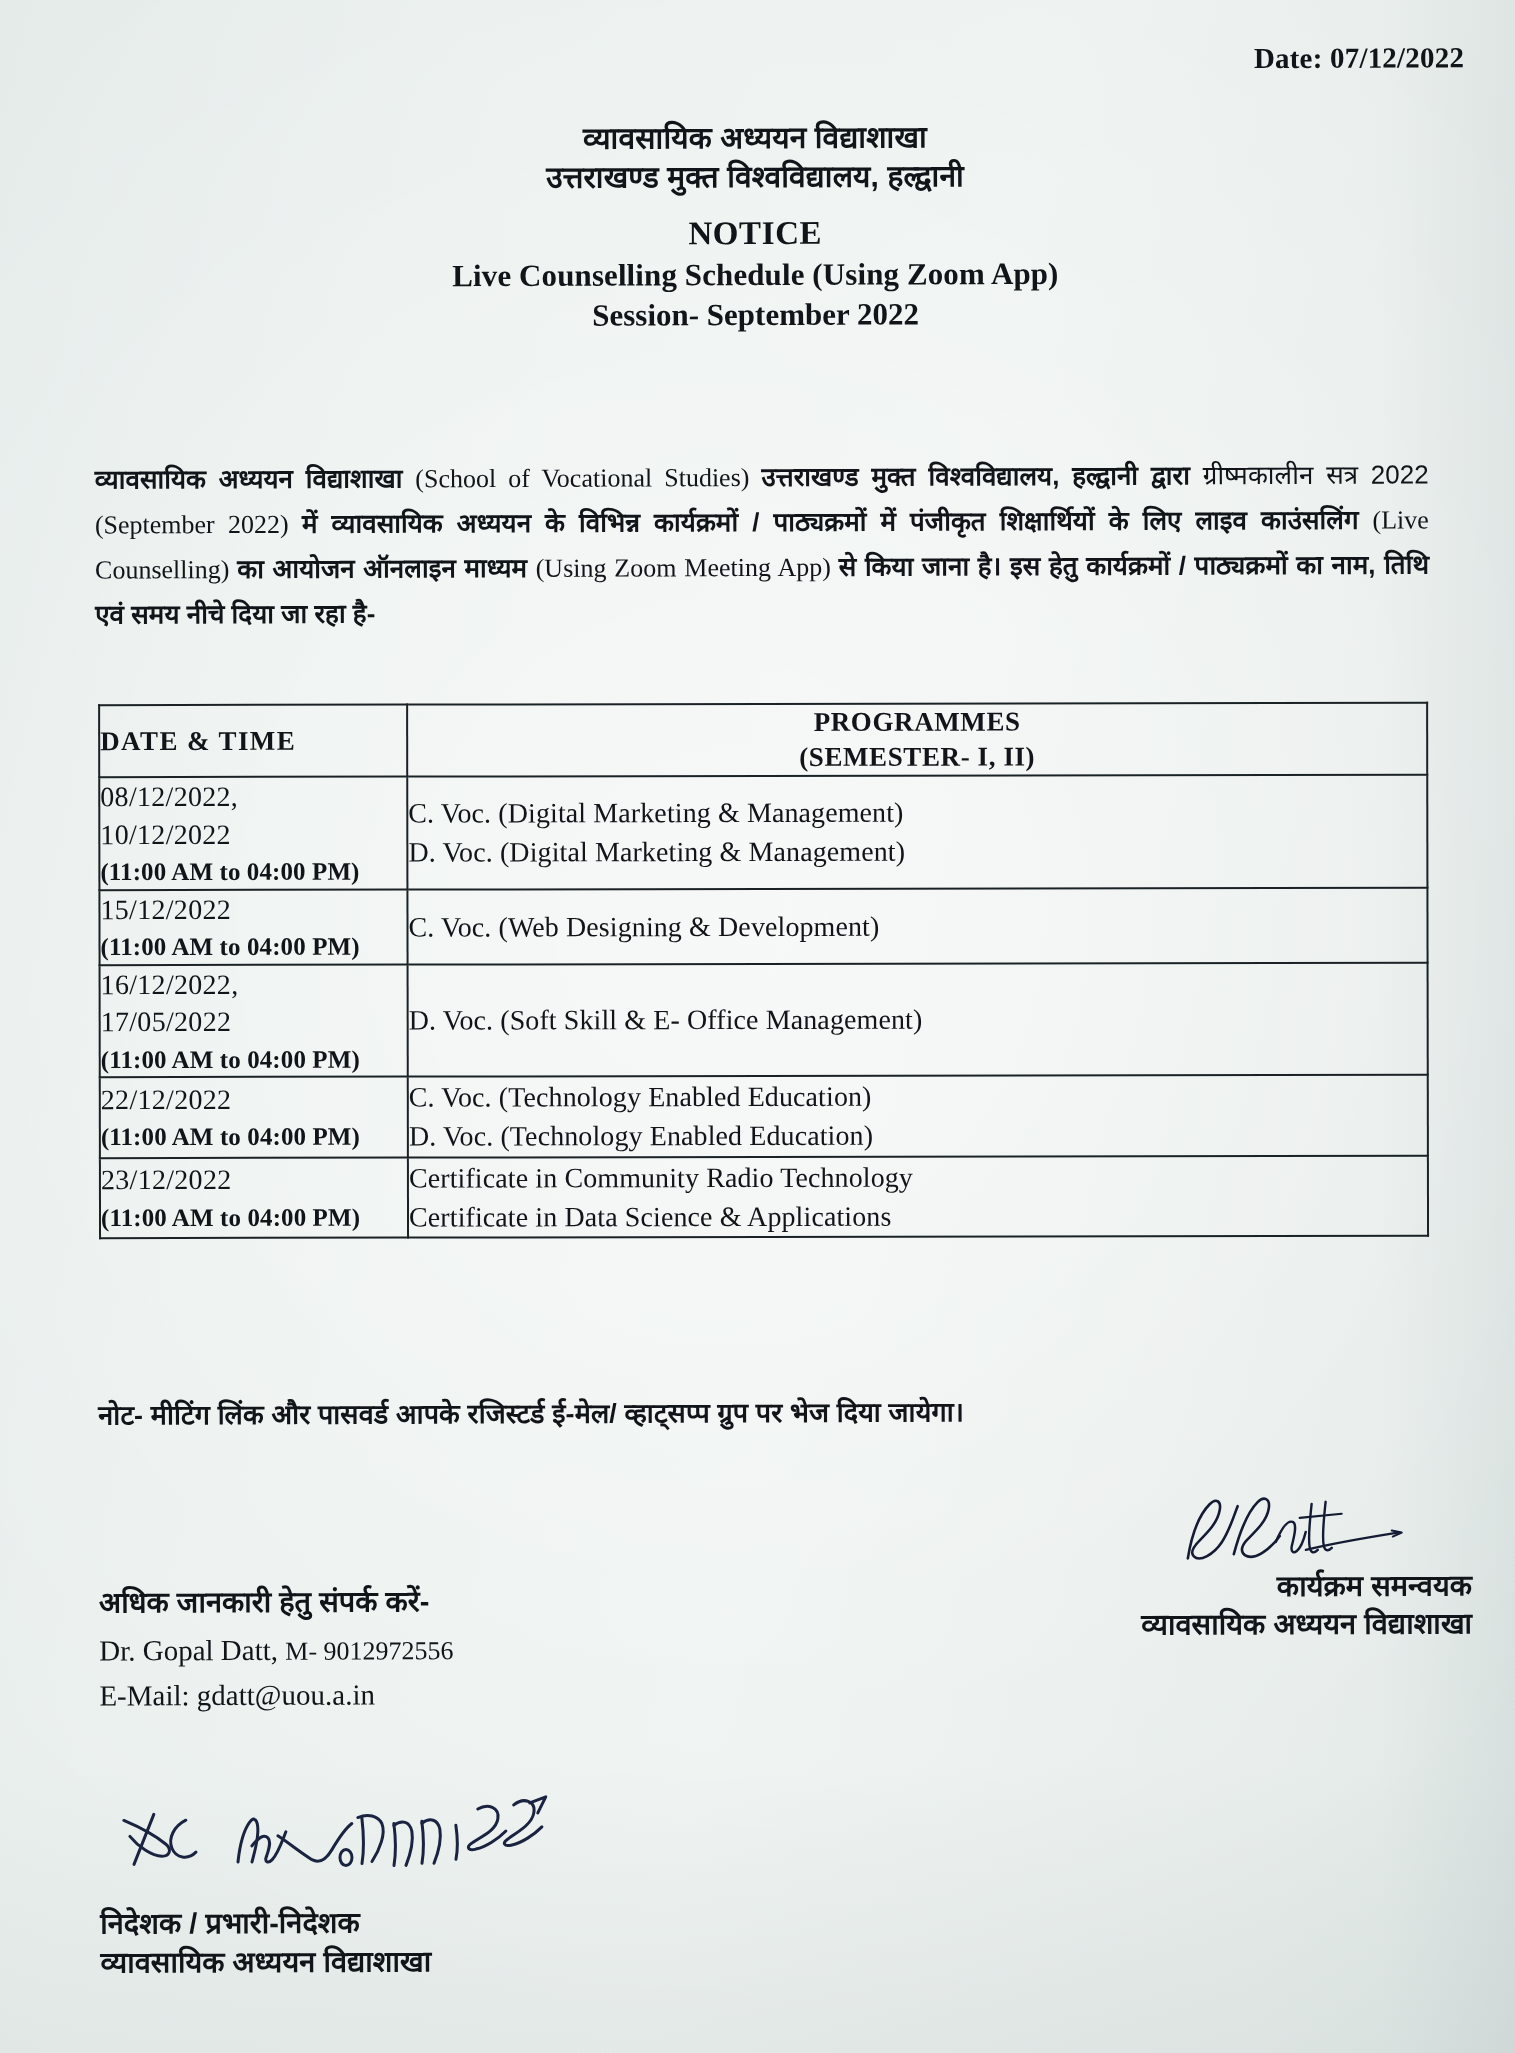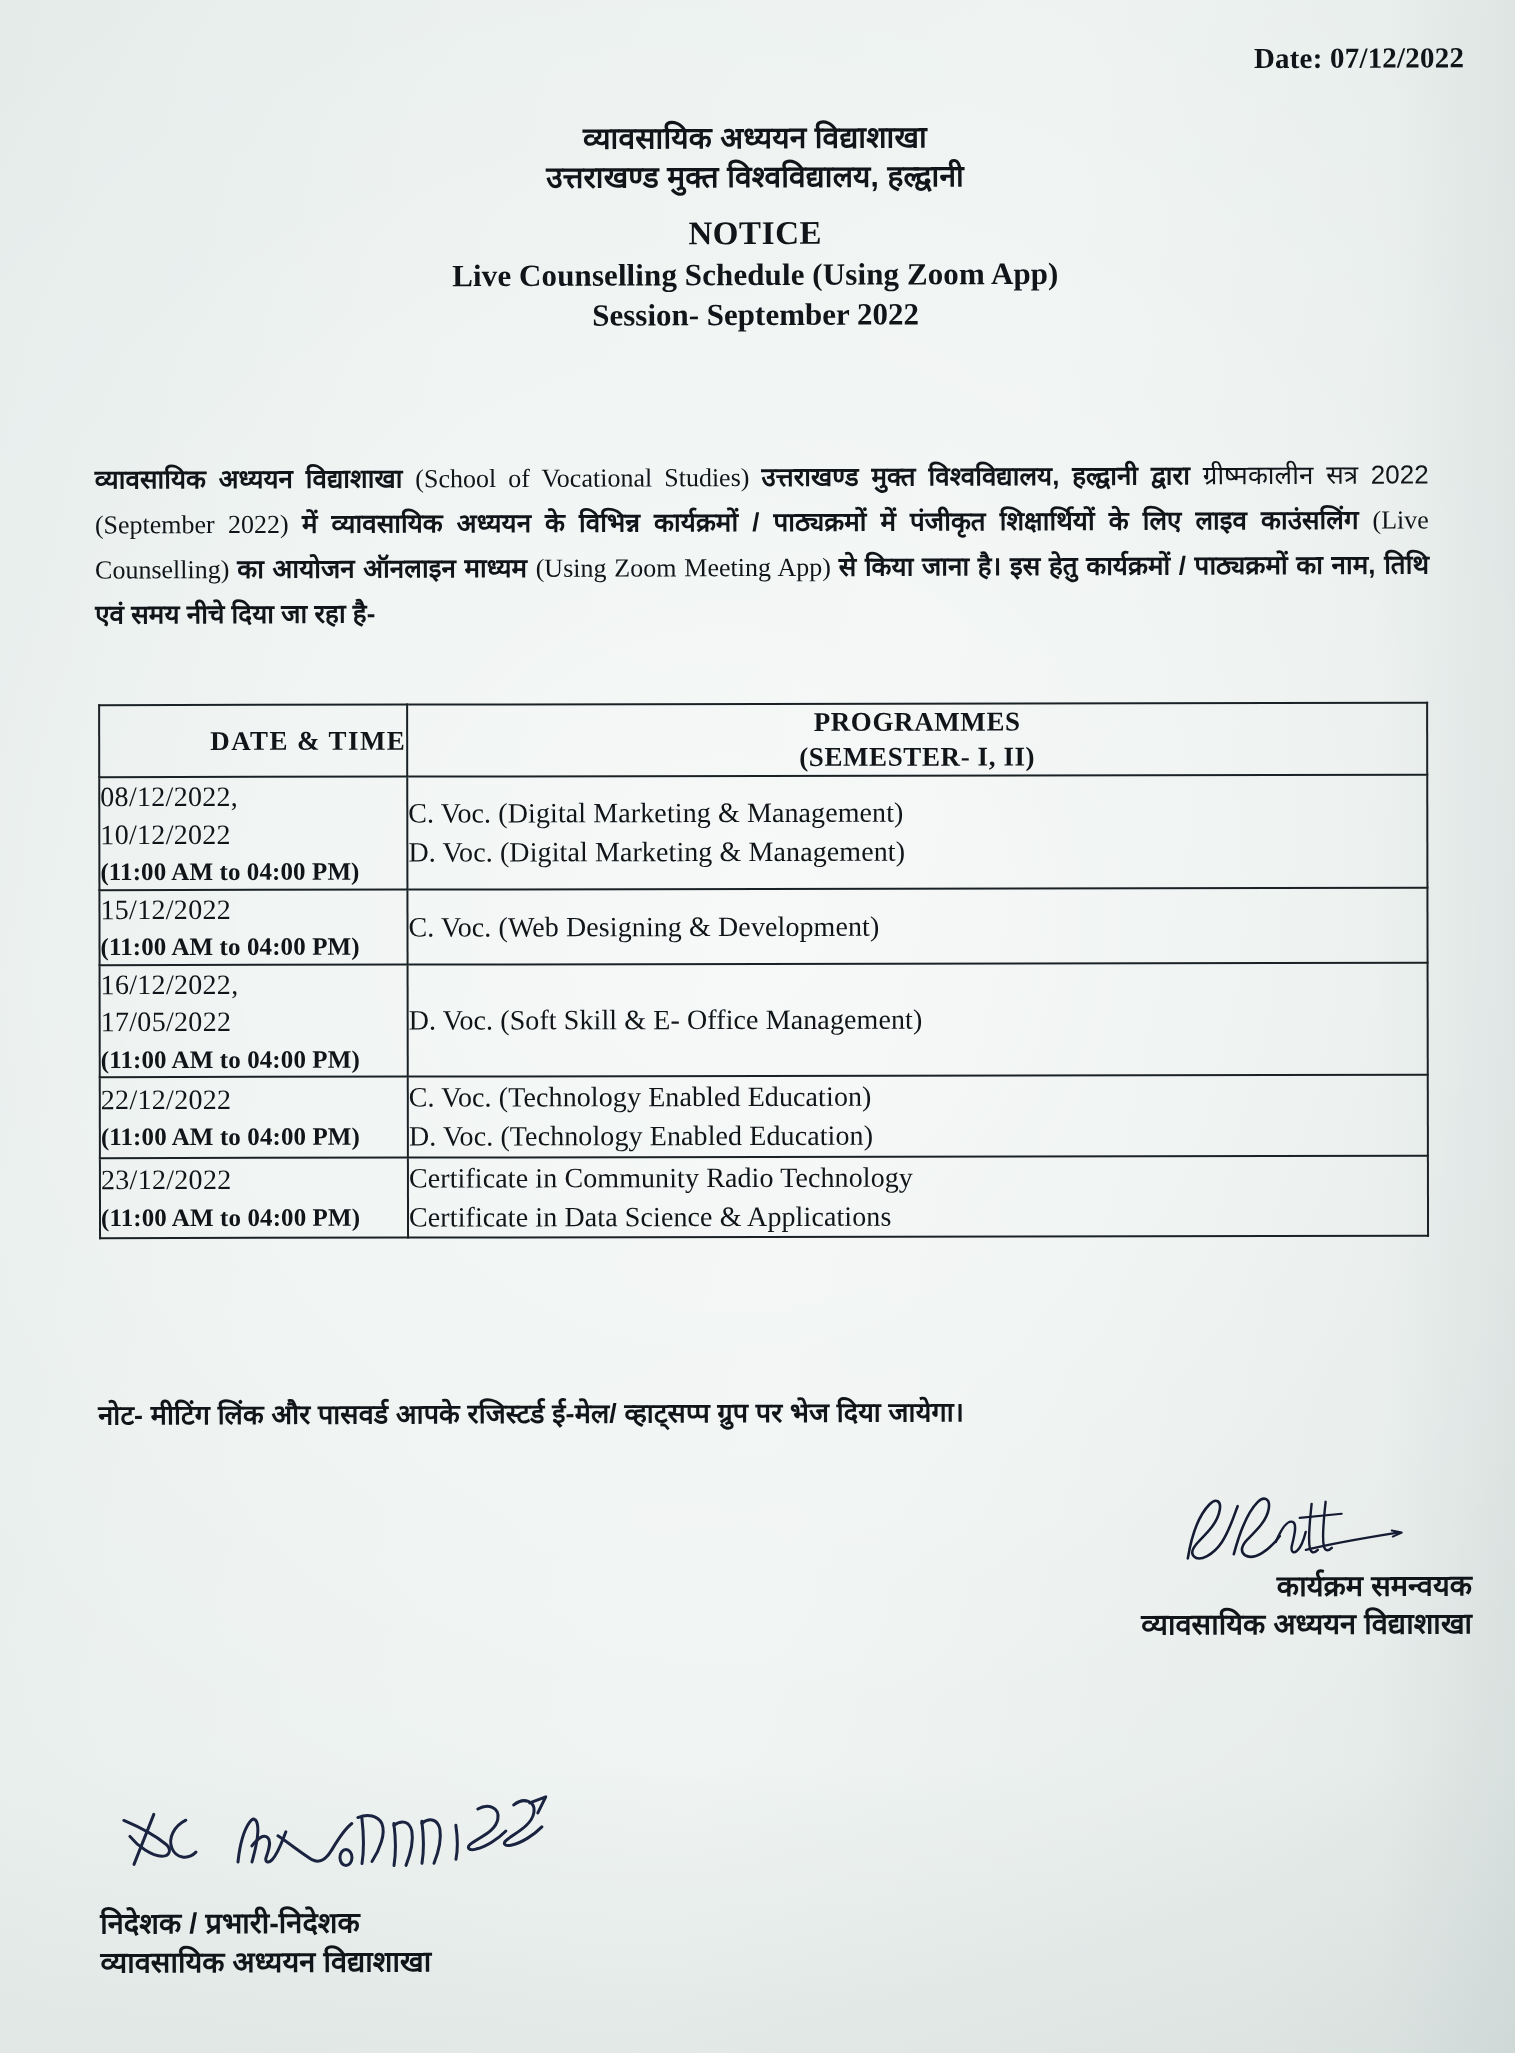--- a/index.html
+++ b/index.html
@@ -123,21 +123,21 @@
     transform: rotate(0.12deg);
   }
   .sched-table td, .sched-table th {
     border: 2px solid #1b2226;
     padding: 0;
     vertical-align: middle;
   }
   .col-date { width: 308px; }
 
   .th-date {
-    text-align: right;
+    text-align: left;
     font-size: 27px;
     font-weight: bold;
     letter-spacing: 1.4px;
     padding: 18px 4px 20px;
   }
   .th-prog {
     text-align: center;
     font-size: 27px;
     font-weight: bold;
     letter-spacing: 0.6px;
@@ -345,20 +345,28 @@
         <path d="M196 14 C194 32 192 48 194 58 C195 63 198 64 202 60" stroke="#141b33" stroke-width="2.4" stroke-linecap="round"></path>
         <path d="M170 30 L212 26" stroke="#141b33" stroke-width="2.2" stroke-linecap="round"></path>
         <path d="M176 62 C200 56 236 50 268 45" stroke="#141b33" stroke-width="2.2" stroke-linecap="round"></path>
         <path d="M262 43 L272 45 L263 49" stroke="#141b33" stroke-width="2" stroke-linecap="round" stroke-linejoin="round"></path>
       </svg>
     </div>
     <div class="sig-role devanagari">कार्यक्रम समन्वयक</div>
     <div class="sig-dept devanagari">व्यावसायिक अध्ययन विद्याशाखा</div>
   </div>
 
+  <div class="contact">
+    <div class="contact-head">अधिक जानकारी हेतु संपर्क करें-</div>
+    <div class="contact-name">
+      <span>Dr. Gopal Datt,</span>
+      <span class="mob">M- 9012972556</span>
+    </div>
+    <div class="contact-mail">E-Mail: gdatt@uou.a.in</div>
+  </div>
 
   <div class="director">
     <div class="dir-scribble">
       <svg width="470" height="112" viewBox="0 0 470 112" fill="none" xmlns="http://www.w3.org/2000/svg">
         <path d="M14 28 C28 34 44 42 56 52 C62 57 60 64 52 64 C42 64 28 54 20 44" stroke="#1a2340" stroke-width="3" stroke-linecap="round"></path>
         <path d="M44 22 L24 72" stroke="#1a2340" stroke-width="3" stroke-linecap="round"></path>
         <path d="M76 28 C64 34 58 46 62 56 C66 66 78 68 86 60" stroke="#1a2340" stroke-width="3" stroke-linecap="round"></path>
         <path d="M128 70 C130 52 134 38 140 30 C144 24 148 28 148 38 C148 50 144 62 142 70" stroke="#1a2340" stroke-width="3" stroke-linecap="round"></path>
         <path d="M142 54 C148 46 154 42 158 46 C162 50 158 60 156 66 C155 70 158 72 162 68 C168 62 172 50 176 40" stroke="#1a2340" stroke-width="3" stroke-linecap="round"></path>
         <path d="M168 44 C180 52 192 62 202 68 C210 72 216 68 222 58 C228 48 234 38 242 32" stroke="#1a2340" stroke-width="3" stroke-linecap="round"></path>

